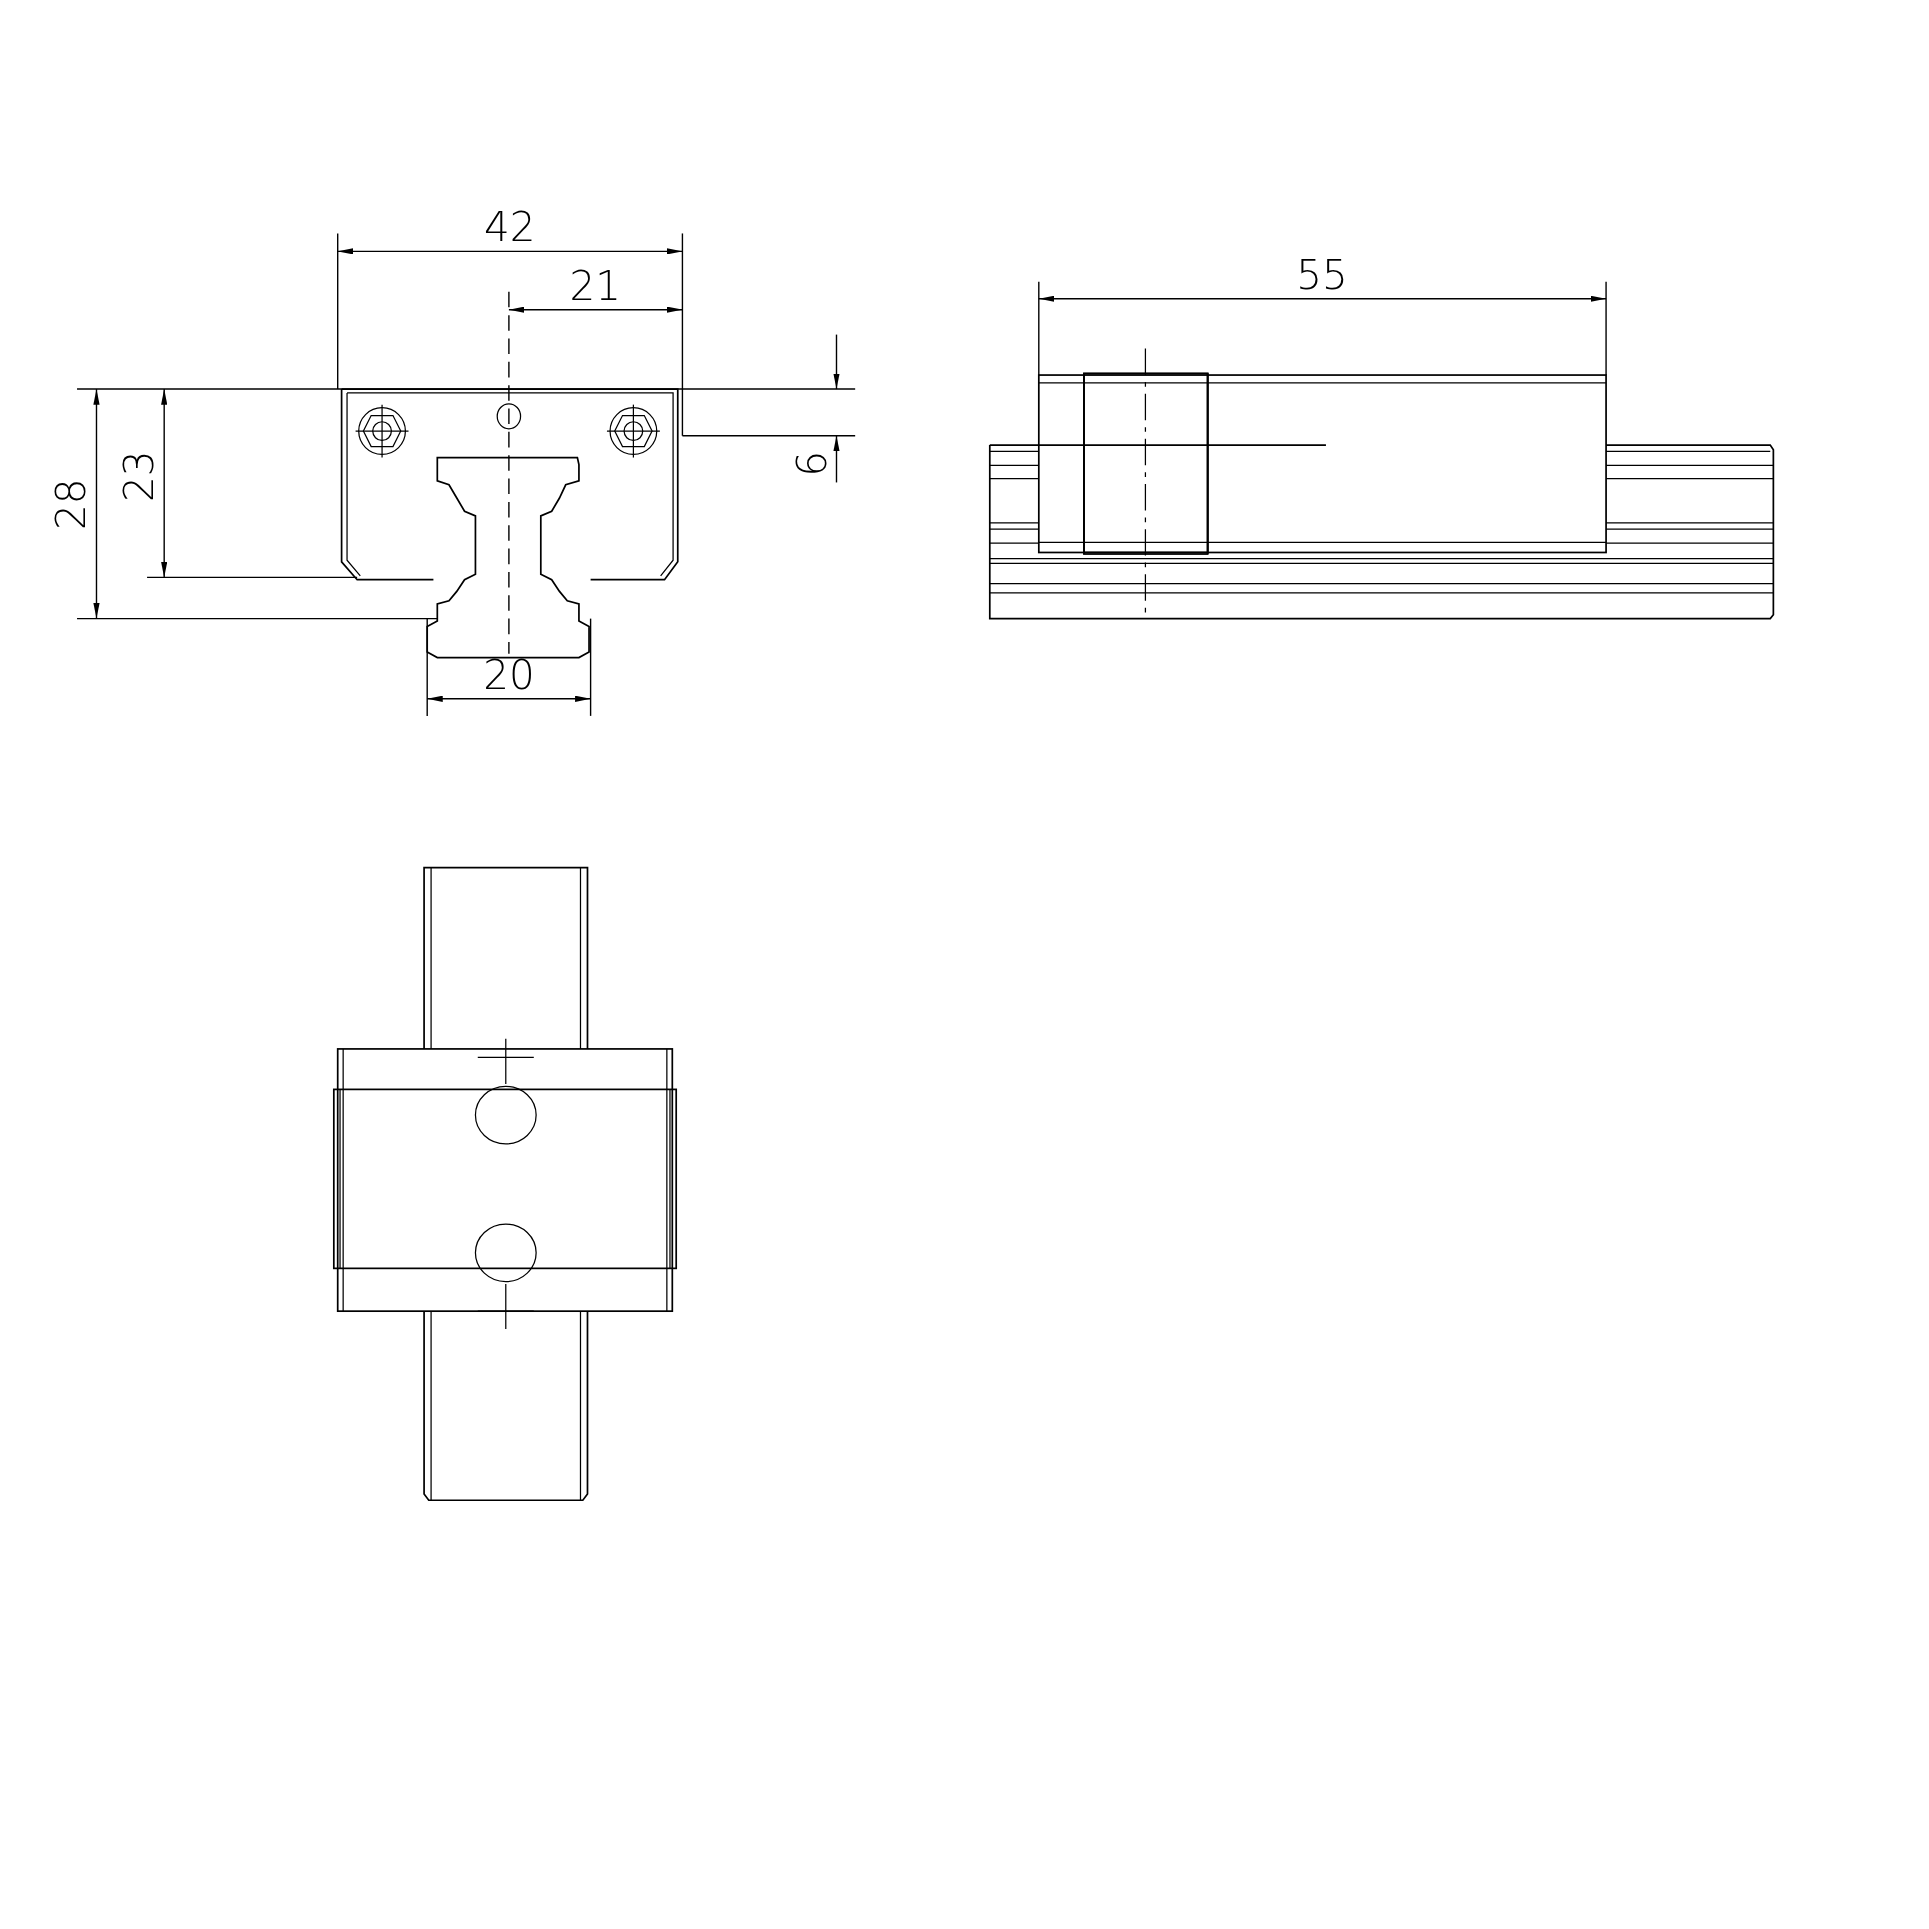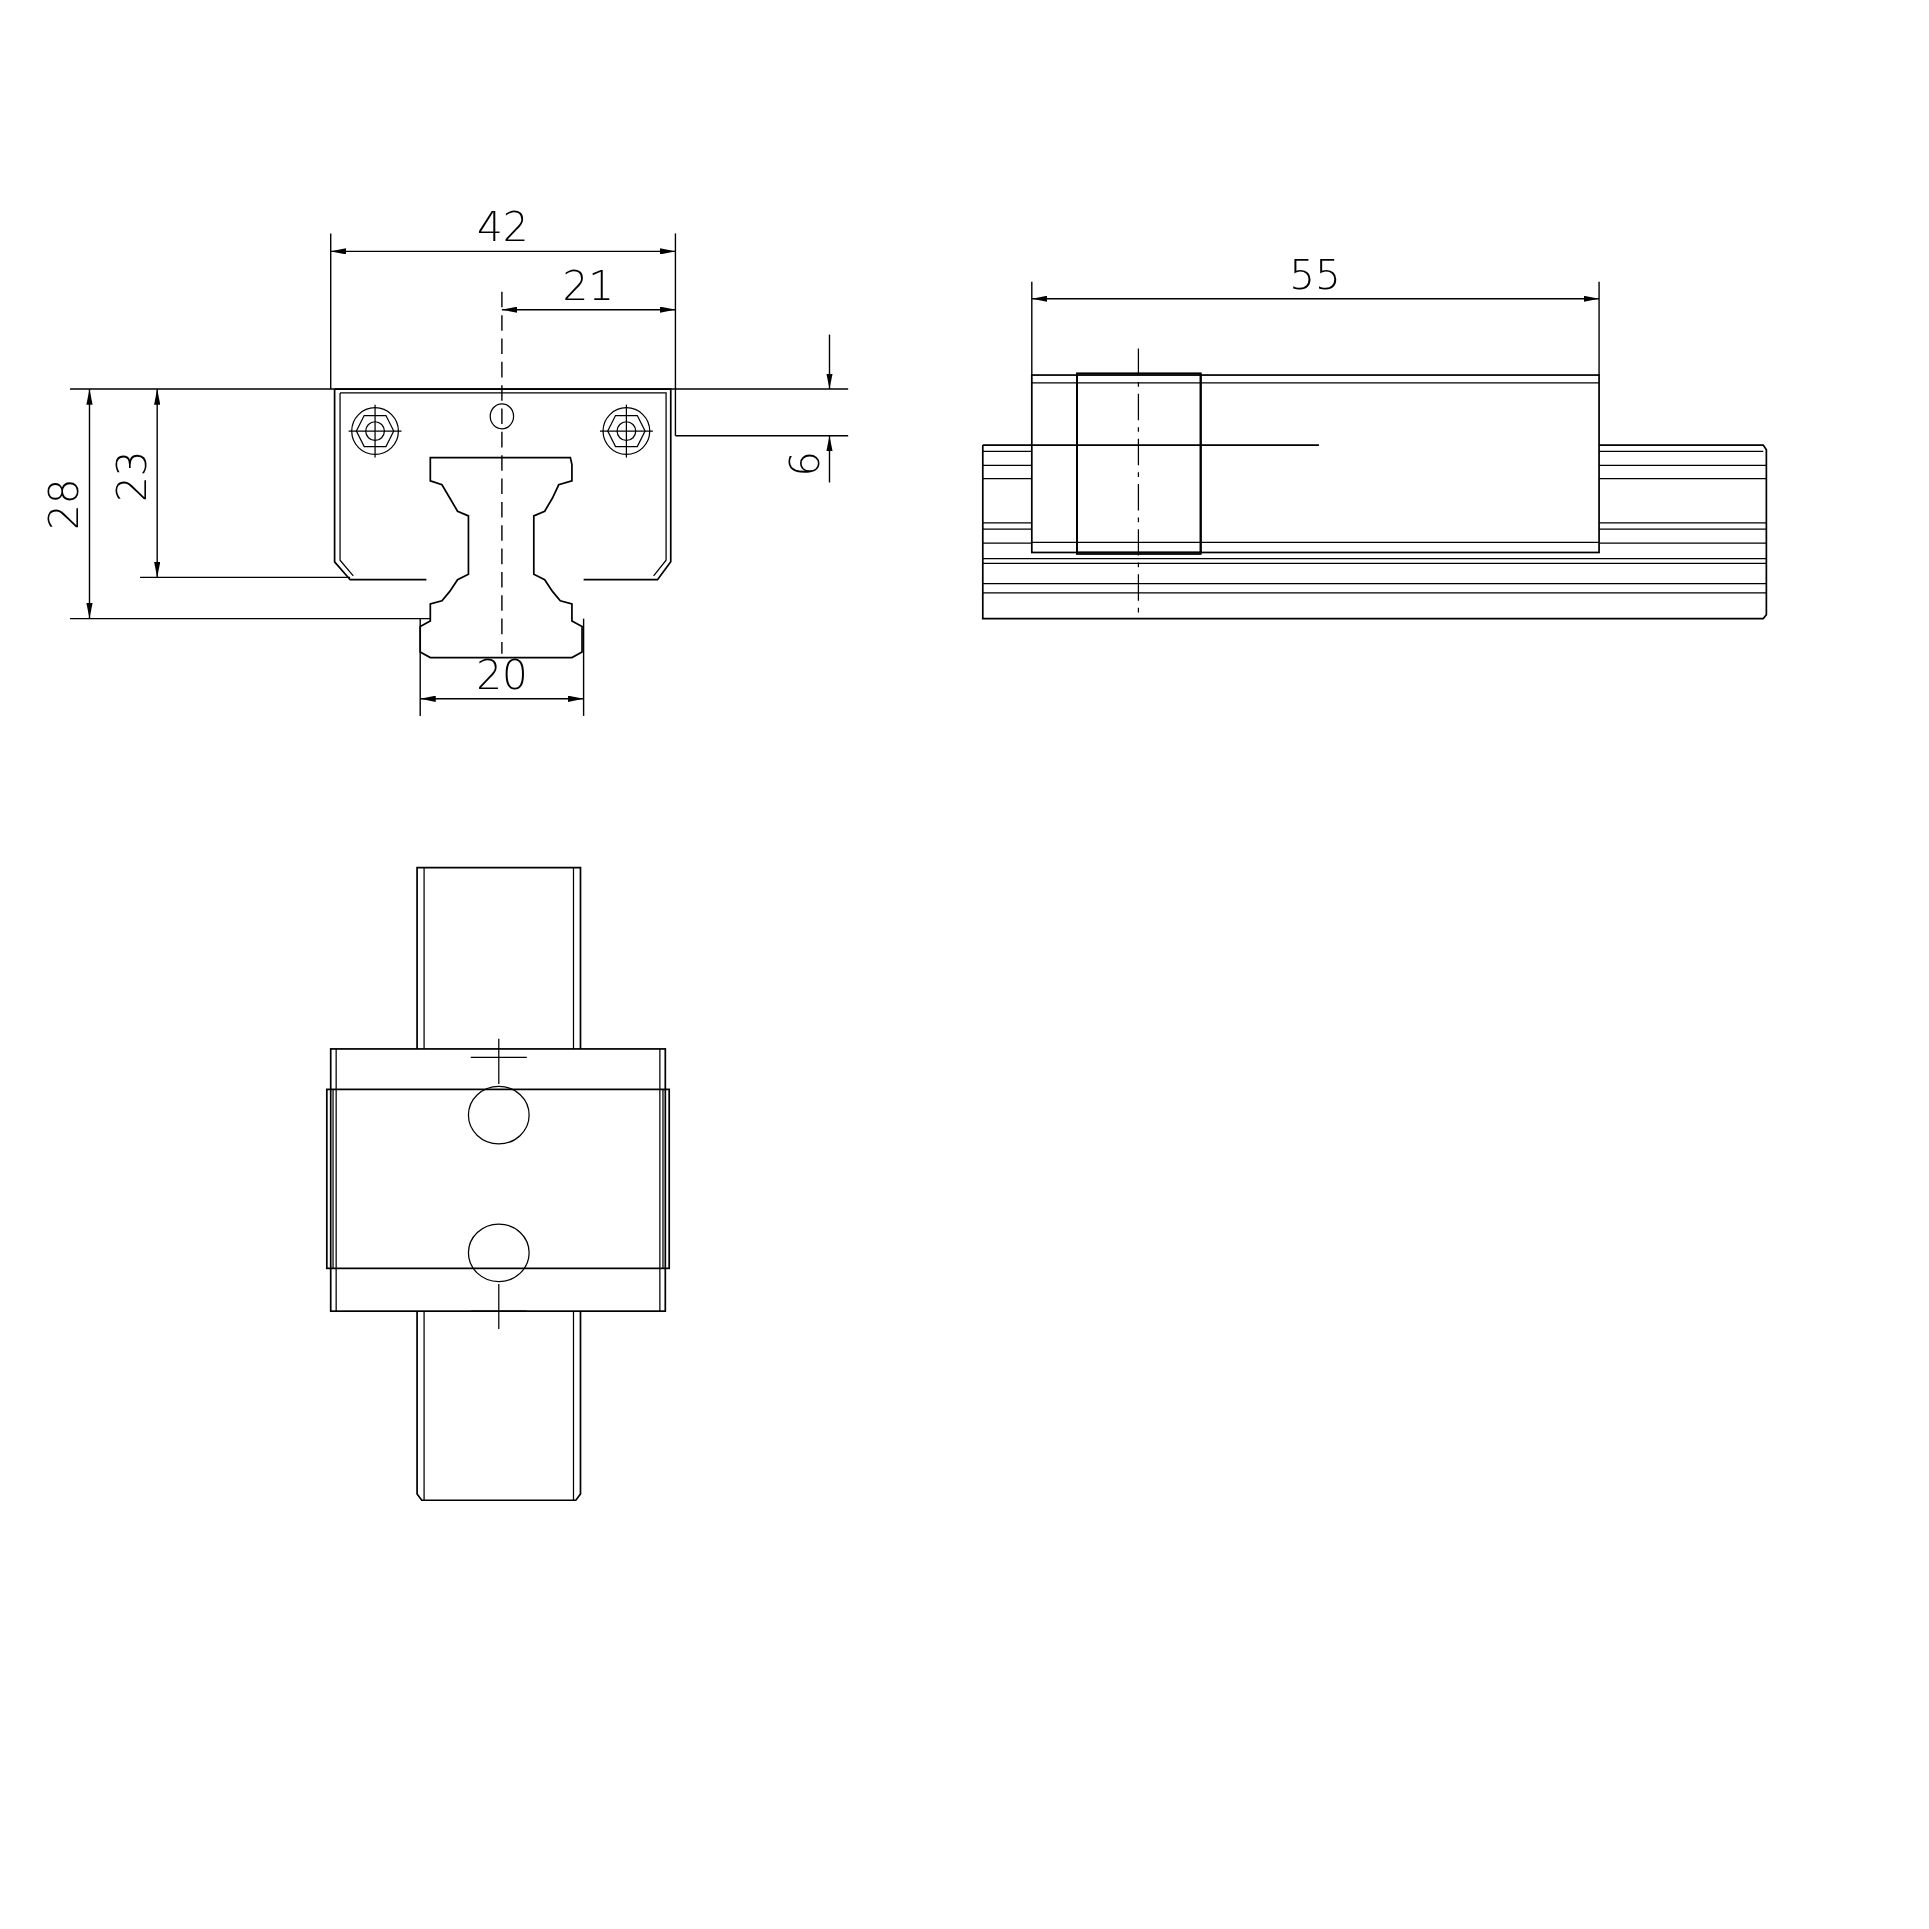--- a/index.html
+++ b/index.html
@@ -1,17 +1,17 @@
 <!DOCTYPE html>
 <html style="font-size:12.5px"><head>
 <meta charset="utf-8">
 <style>
   html, body { margin:0; padding:0; background:#ffffff; }
   body { width:1929px; height:1929px; overflow:hidden; font-family:"DejaVu Sans", sans-serif; }
-  #canvas { position:absolute; left:0; top:0; width:1686px; height:1929px; }
+  #canvas { position:absolute; left:7px; top:0; width:1686px; height:1929px; }
   svg { display:block; }
   .ln { stroke:#000; stroke-width:2.2; fill:none; }
   .thin { stroke:#000; stroke-width:1.6; fill:none; }
   .ctr { stroke:#000; stroke-width:1.6; fill:none; stroke-dasharray:34 9 6 9; }
   .dash { stroke:#000; stroke-width:1.8; fill:none; stroke-dasharray:20 10; }
   .dim { stroke:#000; stroke-width:1.8; fill:none; }
   .label { font-family:"DejaVu Sans", sans-serif; font-size:52px; font-weight:200; fill:#000; }
 </style>
 </head>
 <body>

